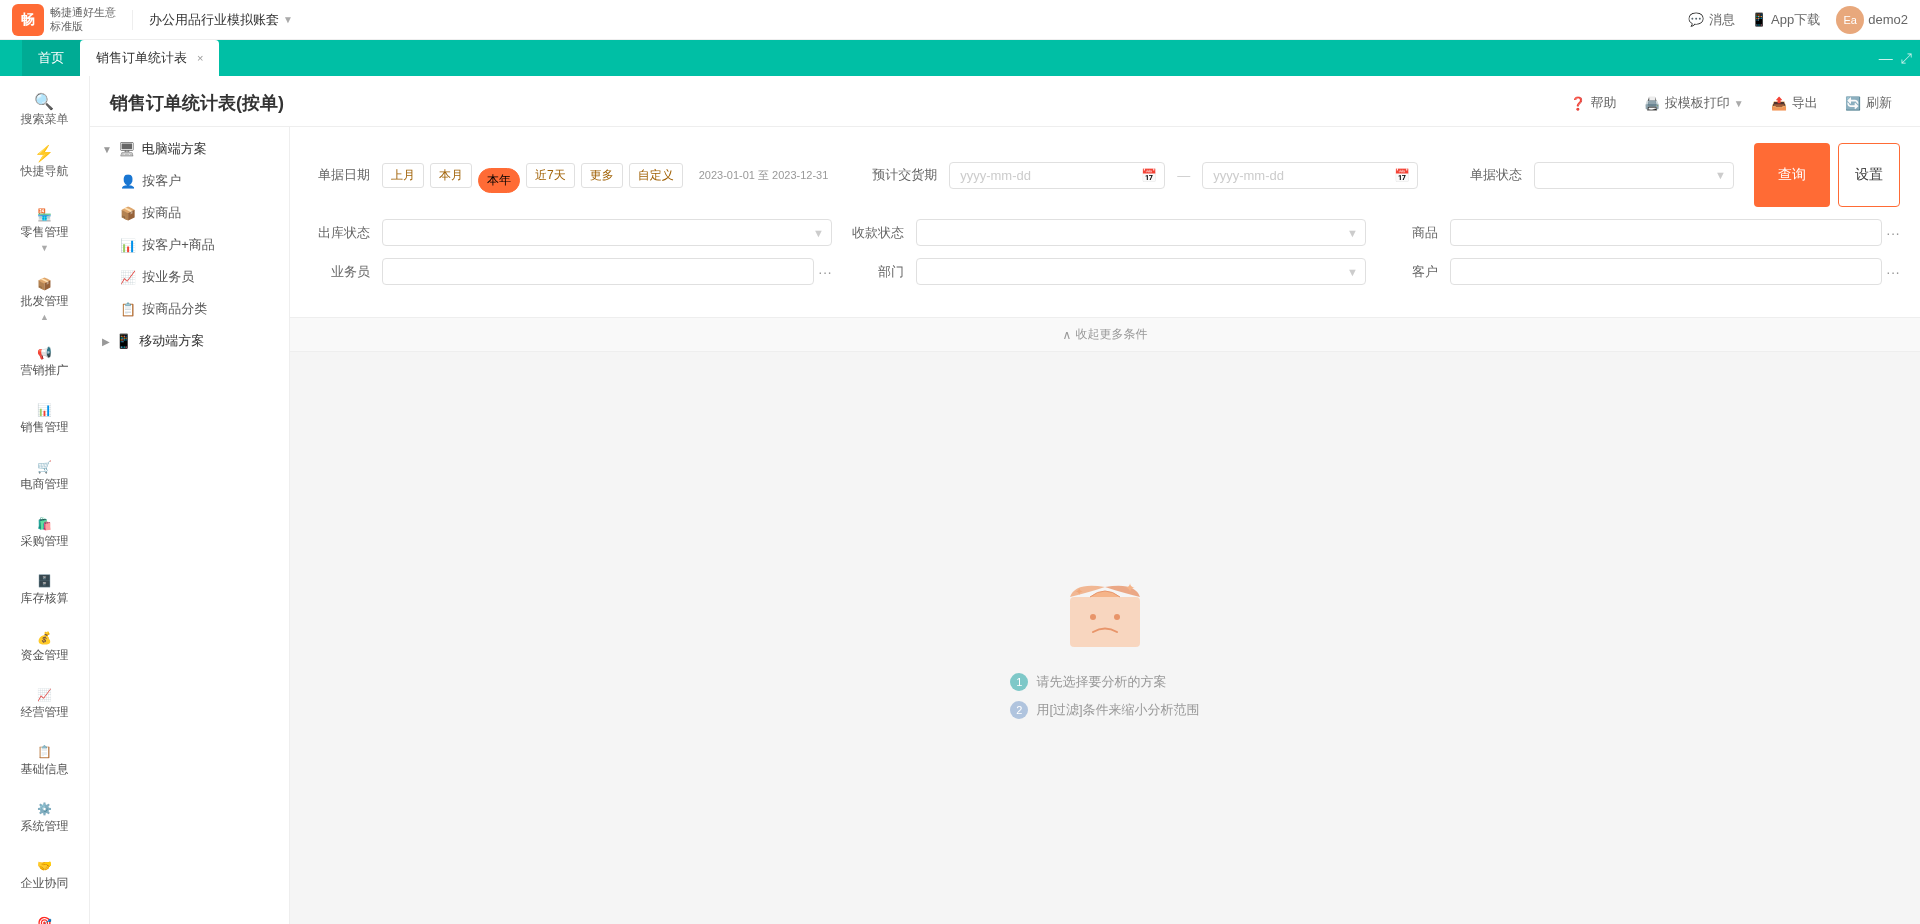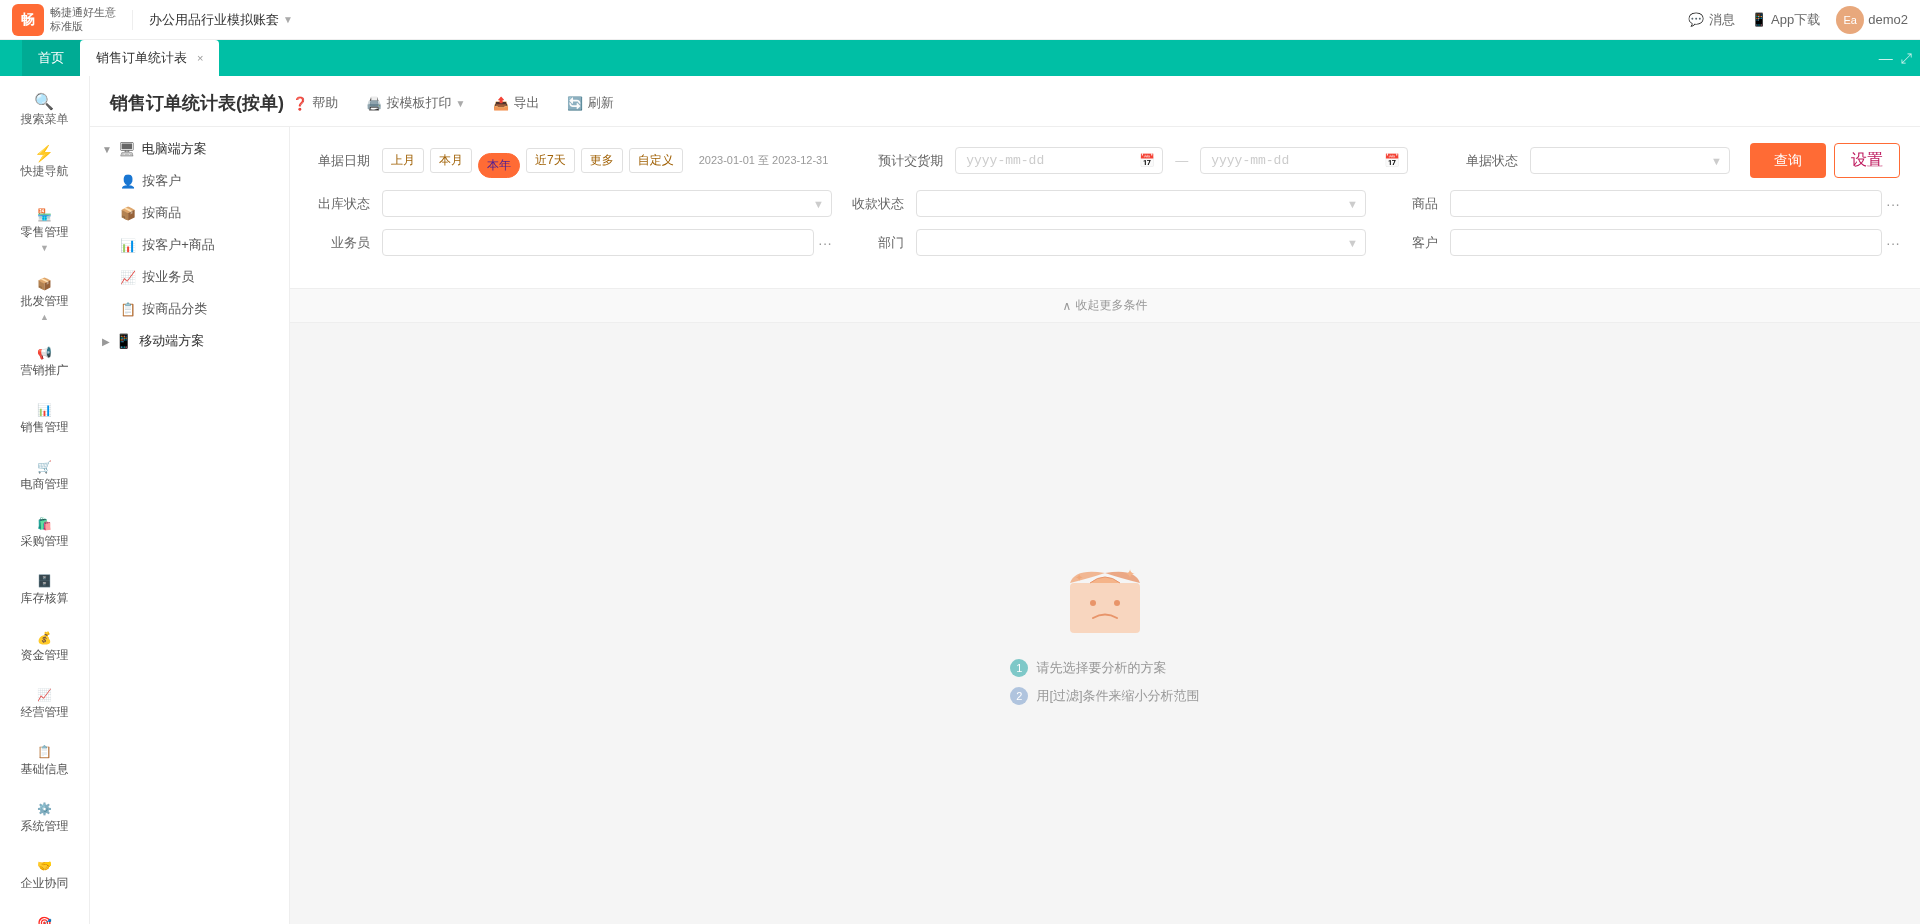--- a/index.html
+++ b/index.html
@@ -85,20 +85,21 @@
     
     .content-area { flex: 1; display: flex; flex-direction: column; overflow: hidden; }
 
     
     .page-header {
       padding: 14px 20px 10px;
       background: #fff;
       border-bottom: 1px solid #eee;
       display: flex;
       align-items: center;
+      justify-content: space-between;
     }
     .page-title { font-size: 18px; font-weight: bold; color: #333; }
     .page-actions { display: flex; align-items: center; gap: 12px; }
     .page-action-btn {
       display: flex; align-items: center; gap: 4px;
       color: #666; font-size: 13px; cursor: pointer;
       padding: 4px 8px; border-radius: 4px;
     }
 
     
@@ -114,25 +115,25 @@
       margin-bottom: 12px;
       flex-wrap: nowrap;
     }
     .filter-row:last-child { margin-bottom: 16px; }
     .filter-label { color: #666; font-size: 13px; min-width: 60px; text-align: right; flex-shrink: 0; }
     .filter-date-group { display: flex; align-items: center; gap: 6px; }
     .date-btn {
       padding: 3px 8px; border-radius: 3px; cursor: pointer;
       font-size: 12px; border: 1px solid #e0e0e0; background: #fff; color: #a16207;
     }
-    .date-btn.active { background: #ff6b35; color: #4c1d95; border-color: #ff6b35; border-radius: 50px; margin-top: 10px; }
+    .date-btn.active { background: #ff6b35; color: #000000; border-color: #ff6b35; border-radius: 50px; margin-top: 10px; }
     .date-range-text { font-size: 11px; color: #999; margin-left: 4px; }
     .filter-dash { color: #ccc; }
     .date-input-wrap { position: relative; display: flex; align-items: center; flex: 1; }
-    .date-input-wrap input { flex: 1; border: 1px solid #e0e0e0; border-radius: 4px; padding: 5px 28px 5px 10px; font-size: 13px; color: #333; outline: none; font-family: Liberation Mono, monospace; }
+    .date-input-wrap input { flex: 1; border: 1px solid #e0e0e0; border-radius: 4px; padding: 5px 28px 5px 10px; font-size: 13px; color: #333; outline: none; font-family: Liberation Sans, sans-serif; }
     .date-input-wrap input::placeholder { color: #ccc; }
     .date-input-icon { position: absolute; right: 8px; color: #e67e22; font-size: 13px; cursor: pointer; }
     .status-select-wrap { display: flex; align-items: center; flex: 1; position: relative; }
     .status-select-wrap select { width: 100%; border: 1px solid #e0e0e0; border-radius: 4px; padding: 5px 10px; font-size: 13px; background: #fff; color: #333; outline: none; font-family: inherit; appearance: none; }
     .select-arrow { position: absolute; right: 8px; color: #ccc; font-size: 11px; pointer-events: none; }
     .more-dots { color: #999; cursor: pointer; font-size: 14px; margin-left: 4px; }
     .filter-field-wrap { display: flex; align-items: center; flex: 1; }
     .filter-field-wrap input { flex: 1; border: 1px solid #e0e0e0; border-radius: 4px; padding: 5px 10px; font-size: 13px; color: #333; outline: none; font-family: inherit; }
 
     
@@ -221,24 +222,24 @@
 
     
     .content-inner { display: flex; flex: 1; overflow: hidden; }
     .query-btn {
       background: #ff6b35; color: #fff;
       border: none; padding: 7px 24px;
       border-radius: 4px; cursor: pointer;
       font-size: 14px; font-family: inherit;
     }
     .setting-btn {
-      background: #fff; color: #be185d;
-      border: 1px solid #ff6b35; padding: 6px 16px;
+      background: #fff; color: #404040;
+      border: 1px solid #ff6b35; padding: 22px 16px;
       border-radius: 4px; cursor: pointer;
-      font-size: 16px; font-family: inherit;
+      font-size: 14px; font-family: inherit;
     }
   </style>
 </head>
 <body>
 
 <div class="top-header">
   <div class="top-header-left">
     <div class="logo-area">
       <div class="logo-icon">畅</div>
       <div class="logo-text">

